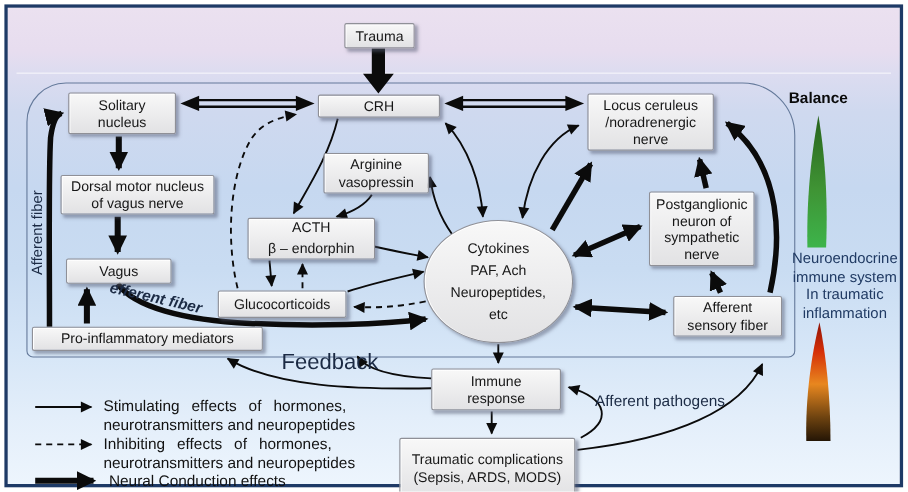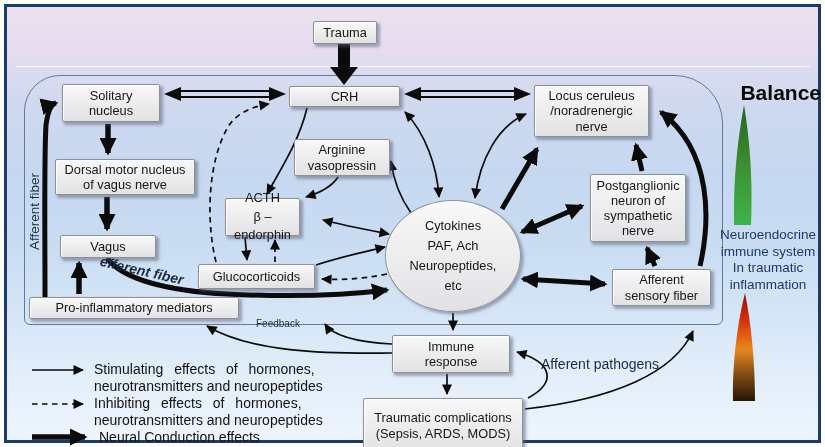--- a/index.html
+++ b/index.html
@@ -16,21 +16,21 @@
   svg.arrows{position:absolute;left:0;top:0;z-index:3;pointer-events:none;}
   .node{position:absolute;z-index:4;display:flex;align-items:center;justify-content:center;
     text-align:center;white-space:pre-line;font-size:12.8px;line-height:1.18;color:var(--node-text,#161616);
     background:linear-gradient(180deg,var(--box-fill-top,#f8f8f8),var(--box-fill-bottom,#e2e2e4));
     border:1px solid var(--box-border,#8f9097);border-radius:2px;padding:1px 3px;box-sizing:border-box;
     box-shadow:2.5px 2.5px 3px rgba(85,92,115,.5), inset 0 1px 0 #fff, inset 1px 0 0 #fff;}
   .ellipse{border-radius:50%;line-height:1.55;}
   .lbl{position:absolute;z-index:5;color:var(--label-text,#1b2a44);font-size:13.5px;}
   .legend-text{position:absolute;z-index:5;color:#121212;font-size:14px;line-height:17px;}
   .legend-text .l1.wide{word-spacing:7px;}
-  .side-bold{position:absolute;z-index:5;color:#0a0a0a;font-weight:bold;font-size:21px;text-align:right;}
+  .side-bold{position:absolute;z-index:5;color:#0a0a0a;font-weight:bold;font-size:14px;text-align:left;}
   .caption{position:absolute;z-index:5;color:#203a63;font-size:13.5px;line-height:16.5px;text-align:center;white-space:pre-line;}
   .blade{position:absolute;z-index:4;}
 </style>
 </head>
 <body>
 
 <div class="frame">
   <div class="canvas">
     <div class="hairline"></div>
     <div class="panel"></div>
@@ -109,21 +109,21 @@
     <div class="node" style="left:306px;top:14px;width:64px;height:23px;">Trauma</div>
     <div class="node" style="left:282px;top:79px;width:111px;height:21px;">CRH</div>
     <div class="node" style="left:48px;top:152px;width:140px;height:36px;">Dorsal motor nucleus
 of vagus nerve</div>
     <div class="node" style="left:55px;top:77px;width:98px;height:38px;">Solitary
 nucleus</div>
     <div class="node" style="left:22px;top:290px;width:210px;height:22px;">Pro-inflammatory mediators</div>
     <div class="node" style="left:53px;top:228px;width:96px;height:23px;">Vagus</div>
     <div class="node" style="left:287px;top:132px;width:96px;height:37px;">Arginine
 vasopressin</div>
-    <div class="node" style="left:218px;top:191px;width:75px;height:38px;line-height:1.45;">ACTH
+    <div class="node" style="left:218px;top:191px;width:116px;height:38px;line-height:1.45;">ACTH
 β – endorphin</div>
     <div class="node" style="left:191px;top:257px;width:117px;height:25px;">Glucocorticoids</div>
     <div class="node ellipse" style="left:378px;top:193px;width:136px;height:112px;">Cytokines
 PAF, Ach
 Neuropeptides,
 etc</div>
     <div class="node" style="left:527px;top:78px;width:115px;height:52px;">Locus ceruleus
 /noradrenergic
 nerve</div>
     <div class="node" style="left:583px;top:167px;width:96px;height:68px;">Postganglionic
@@ -132,21 +132,21 @@
 nerve</div>
     <div class="node" style="left:605px;top:262px;width:99px;height:37px;">Afferent
 sensory fiber</div>
     <div class="node" style="left:385px;top:328px;width:118px;height:38px;">Immune
 response</div>
     <div class="node" style="left:356px;top:391px;width:160px;height:55px;">Traumatic complications
 (Sepsis, ARDS, MODS)</div>
 
     <div class="lbl" style="left:-33px;top:197px;width:120px;text-align:center;transform:rotate(-90deg);">Afferent fiber</div>
     <div class="lbl" style="left:92px;top:257px;width:100px;font-style:italic;font-weight:600;font-size:14px;transform:rotate(13deg);color:#1c2b45;">efferent fiber</div>
-    <div class="lbl" style="left:249px;top:311px;width:80px;font-size:10px;">Feedback</div>
+    <div class="lbl" style="left:249px;top:311px;width:80px;font-size:20px;">Feedback</div>
     <div class="lbl" style="left:534px;top:349px;width:140px;font-size:14px;">Afferent pathogens</div>
 
     <div class="legend-text" style="left:87px;top:354px;width:250px;">
       <div class="l1 wide">Stimulating effects of hormones,</div>
       <div class="l2">neurotransmitters and neuropeptides</div>
     </div>
     <div class="legend-text" style="left:87px;top:388px;width:250px;">
       <div class="l1 wide">Inhibiting effects of hormones,</div>
       <div class="l2">neurotransmitters and neuropeptides</div>
     </div>

